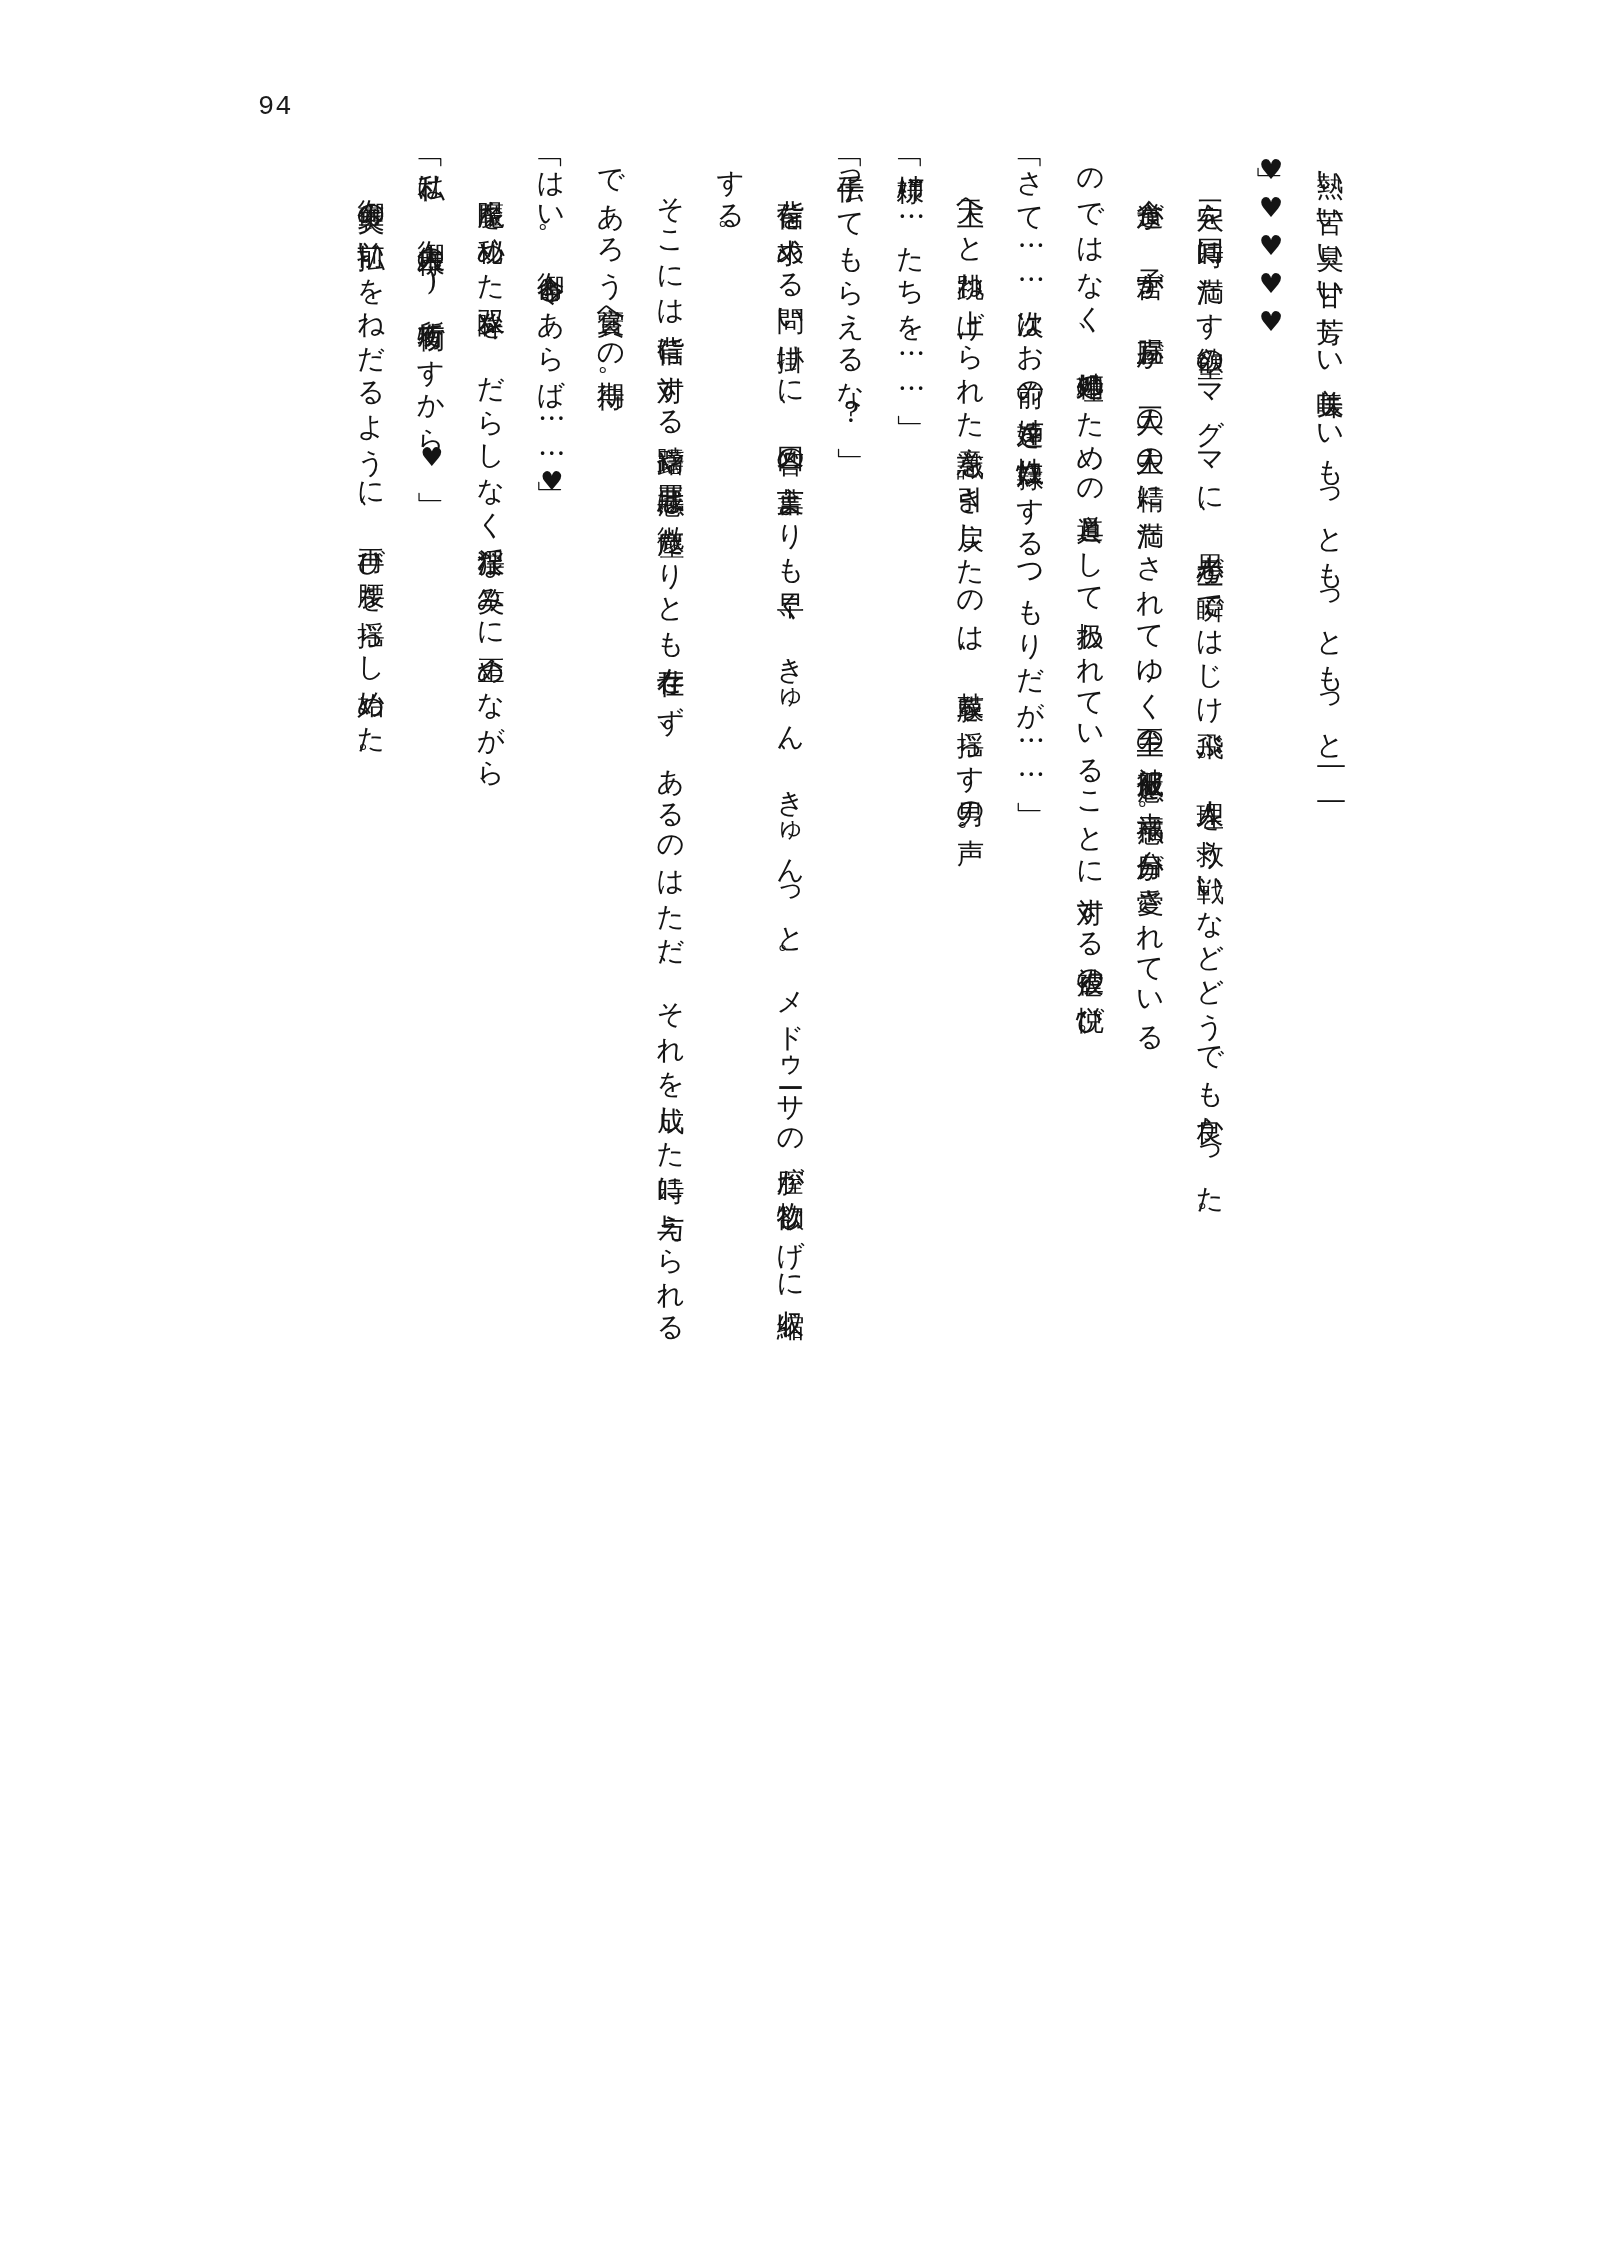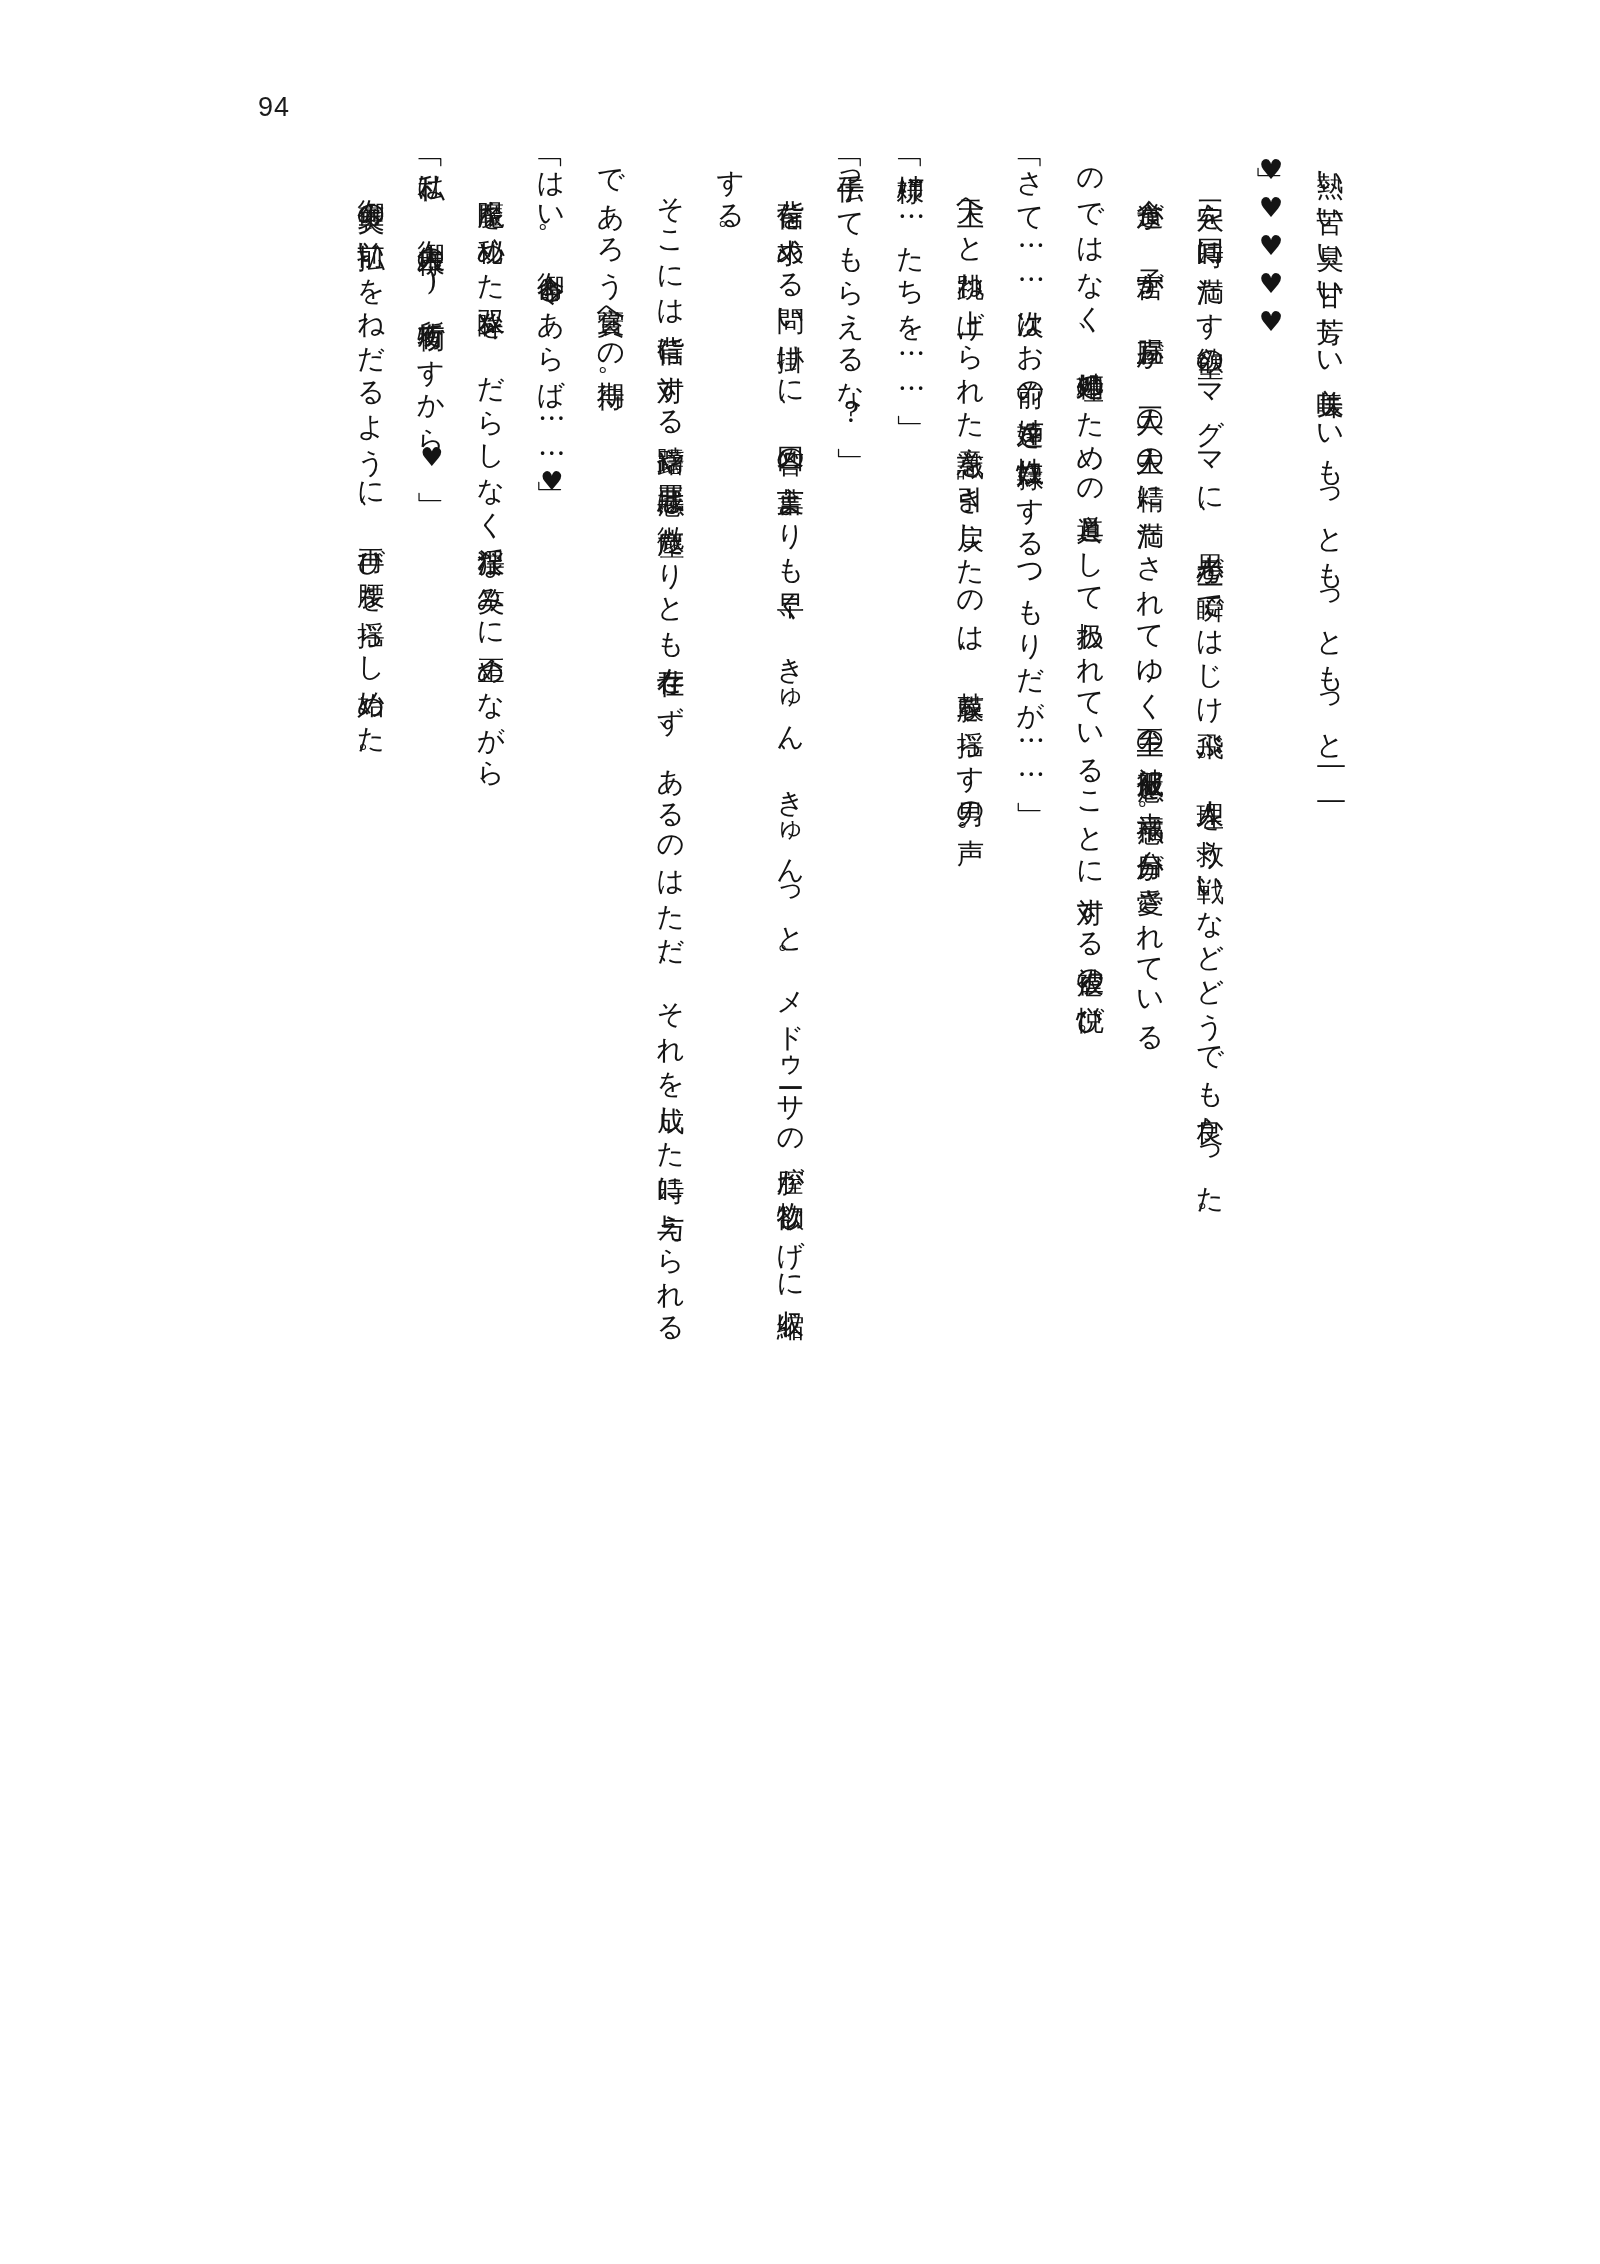--- a/index.html
+++ b/index.html
@@ -22,21 +22,21 @@
     height: 2264px;
     background: #ffffff;
   }
   .page-number {
     position: absolute;
     left: 258px;
     top: 92px;
     font-size: 27px;
     letter-spacing: 1px;
     color: #1b1b1b;
-    font-family: Liberation Sans, sans-serif;
+    font-family: Liberation Mono, monospace;
     text-align: center;
   }
   
   .vtext {
     position: absolute;
     top: 150px;
     left: 230px;
     width: 1130px;
     height: 1980px;
     writing-mode: vertical-rl;

